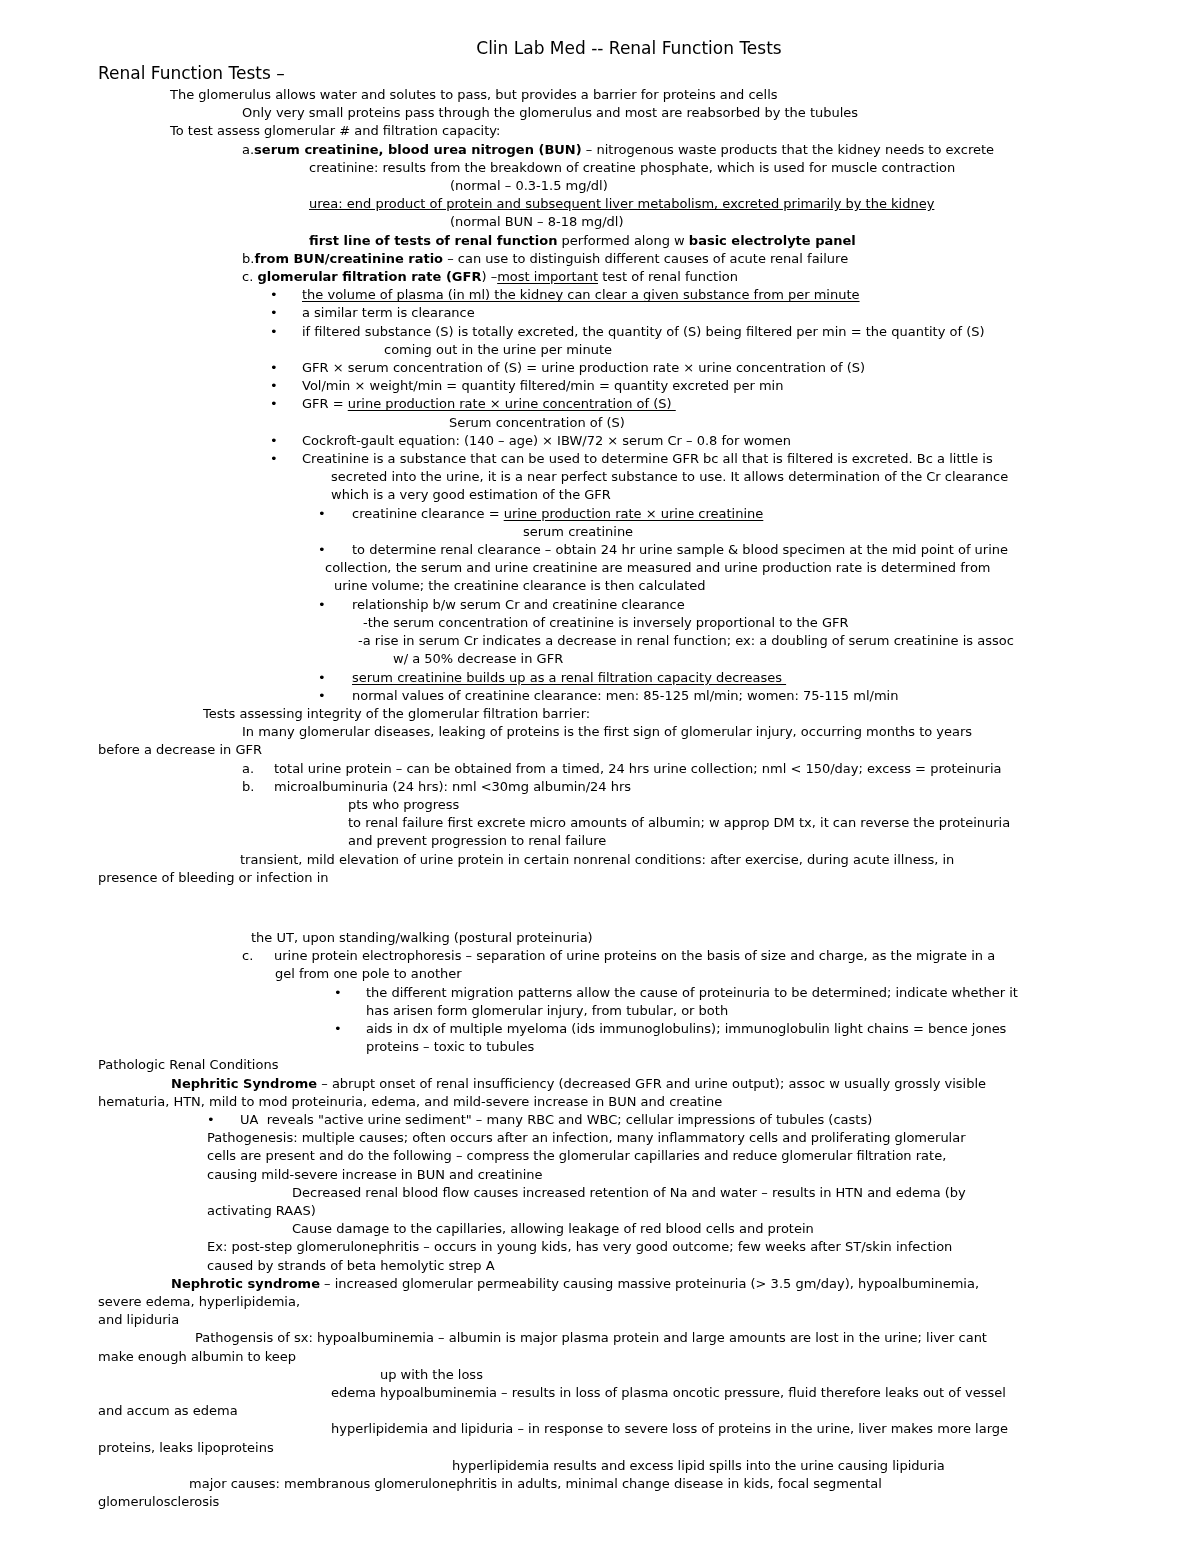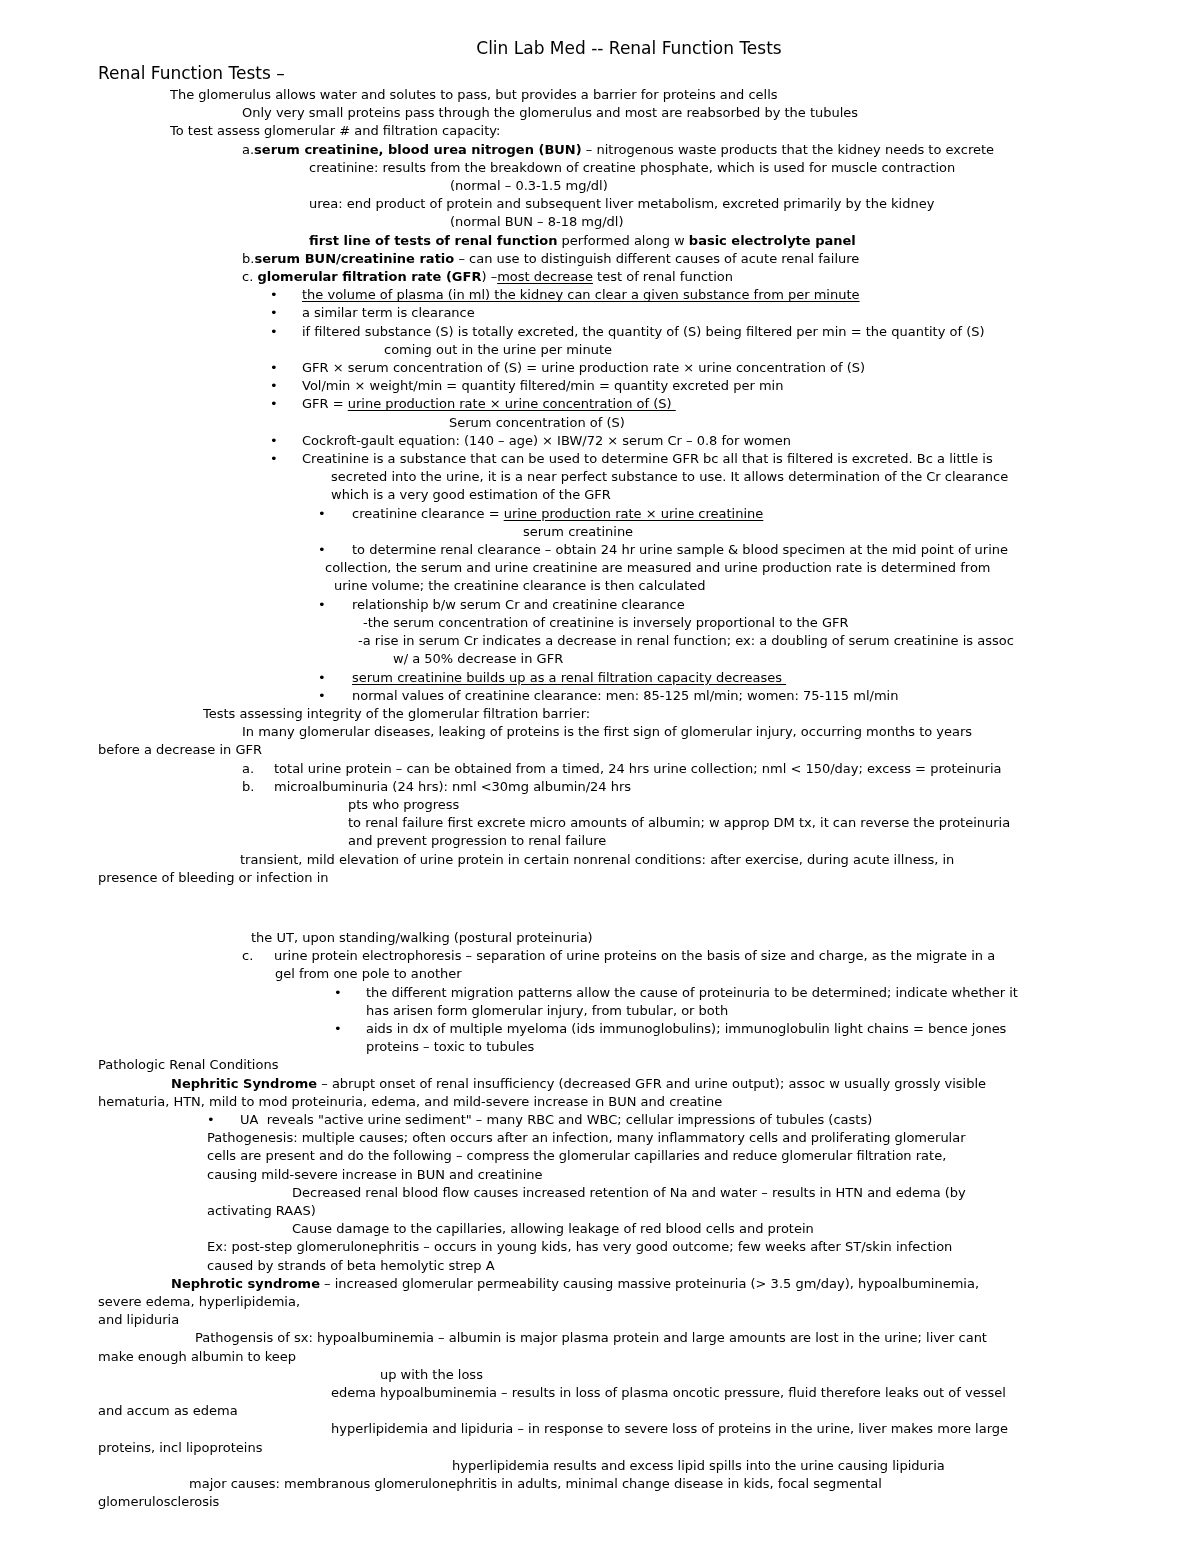--- a/index.html
+++ b/index.html
@@ -46,25 +46,25 @@
 <div class="page">
   <div class="title">Clin Lab Med -- Renal Function Tests</div>
   <div>
       <div class="line h" style="padding-left: 0px;"><span>Renal Function Tests –</span></div>
       <div class="line" style="padding-left: 72px;"><span>The glomerulus allows water and solutes to pass, but provides a barrier for proteins and cells</span></div>
       <div class="line" style="padding-left: 144px;"><span>Only very small proteins pass through the glomerulus and most are reabsorbed by the tubules</span></div>
       <div class="line" style="padding-left: 72px;"><span>To test assess glomerular # and filtration capacity:</span></div>
       <div class="line" style="padding-left: 144px;"><span>a.</span><span class="bold">serum creatinine, blood urea nitrogen (BUN)</span><span> – nitrogenous waste products that the kidney needs to excrete</span></div>
       <div class="line" style="padding-left: 211px;"><span>creatinine: results from the breakdown of creatine phosphate, which is used for muscle contraction</span></div>
       <div class="line" style="padding-left: 352px;"><span>(normal – 0.3-1.5 mg/dl)</span></div>
-      <div class="line" style="padding-left: 211px;"><span>urea: end product of protein and subsequent liver metabolism, excreted primarily by the kidney</span></div>
+      <div class="line" style="padding-left: 211px; text-decoration: underline;"><span>urea: end product of protein and subsequent liver metabolism, excreted primarily by the kidney</span></div>
       <div class="line" style="padding-left: 352px;"><span>(normal BUN – 8-18 mg/dl)</span></div>
       <div class="line" style="padding-left: 211px;"><span class="bold">first line of tests of renal function</span><span> performed along w </span><span class="bold">basic electrolyte panel</span></div>
-      <div class="line" style="padding-left: 144px;"><span>b.</span><span class="bold">serum BUN/creatinine ratio</span><span> – can use to distinguish different causes of acute renal failure</span></div>
-      <div class="line" style="padding-left: 144px;"><span>c. </span><span class="bold">glomerular filtration rate (GFR</span><span>) –</span><span class="underline">most decrease</span><span> test of renal function</span></div>
+      <div class="line" style="padding-left: 144px;"><span>b.</span><span class="bold">from BUN/creatinine ratio</span><span> – can use to distinguish different causes of acute renal failure</span></div>
+      <div class="line" style="padding-left: 144px;"><span>c. </span><span class="bold">glomerular filtration rate (GFR</span><span>) –</span><span class="underline">most important</span><span> test of renal function</span></div>
       <div class="line" style="padding-left: 172px;"><span class="marker" style="width: 32px;">•</span><span class="underline">the volume of plasma (in ml) the kidney can clear a given substance from per minute</span></div>
       <div class="line" style="padding-left: 172px;"><span class="marker" style="width: 32px;">•</span><span>a similar term is clearance</span></div>
       <div class="line" style="padding-left: 172px;"><span class="marker" style="width: 32px;">•</span><span>if filtered substance (S) is totally excreted, the quantity of (S) being filtered per min = the quantity of (S)</span></div>
       <div class="line" style="padding-left: 286px;"><span>coming out in the urine per minute</span></div>
       <div class="line" style="padding-left: 172px;"><span class="marker" style="width: 32px;">•</span><span>GFR × serum concentration of (S) = urine production rate × urine concentration of (S)</span></div>
       <div class="line" style="padding-left: 172px;"><span class="marker" style="width: 32px;">•</span><span>Vol/min × weight/min = quantity filtered/min = quantity excreted per min</span></div>
       <div class="line" style="padding-left: 172px;"><span class="marker" style="width: 32px;">•</span><span>GFR = </span><span class="underline">urine production rate × urine concentration of (S) </span></div>
       <div class="line" style="padding-left: 351px;"><span>Serum concentration of (S)</span></div>
       <div class="line" style="padding-left: 172px;"><span class="marker" style="width: 32px;">•</span><span>Cockroft-gault equation: (140 – age) × IBW/72 × serum Cr – 0.8 for women</span></div>
       <div class="line" style="padding-left: 172px;"><span class="marker" style="width: 32px;">•</span><span>Creatinine is a substance that can be used to determine GFR bc all that is filtered is excreted. Bc a little is</span></div>
@@ -112,18 +112,18 @@
       <div class="line" style="padding-left: 109px;"><span>caused by strands of beta hemolytic strep A</span></div>
       <div class="line" style="padding-left: 73px;"><span class="bold">Nephrotic syndrome</span><span> – increased glomerular permeability causing massive proteinuria (&gt; 3.5 gm/day), hypoalbuminemia,</span></div>
       <div class="line" style="padding-left: 0px;"><span>severe edema, hyperlipidemia,</span></div>
       <div class="line" style="padding-left: 0px;"><span>and lipiduria</span></div>
       <div class="line" style="padding-left: 97px;"><span>Pathogensis of sx: hypoalbuminemia – albumin is major plasma protein and large amounts are lost in the urine; liver cant</span></div>
       <div class="line" style="padding-left: 0px;"><span>make enough albumin to keep</span></div>
       <div class="line" style="padding-left: 282px;"><span>up with the loss</span></div>
       <div class="line" style="padding-left: 233px;"><span>edema hypoalbuminemia – results in loss of plasma oncotic pressure, fluid therefore leaks out of vessel</span></div>
       <div class="line" style="padding-left: 0px;"><span>and accum as edema</span></div>
       <div class="line" style="padding-left: 233px;"><span>hyperlipidemia and lipiduria – in response to severe loss of proteins in the urine, liver makes more large</span></div>
-      <div class="line" style="padding-left: 0px;"><span>proteins, incl lipoproteins</span></div>
+      <div class="line" style="padding-left: 0px;"><span>proteins, leaks lipoproteins</span></div>
       <div class="line" style="padding-left: 354px;"><span>hyperlipidemia results and excess lipid spills into the urine causing lipiduria</span></div>
       <div class="line" style="padding-left: 91px;"><span>major causes: membranous glomerulonephritis in adults, minimal change disease in kids, focal segmental</span></div>
       <div class="line" style="padding-left: 0px;"><span>glomerulosclerosis</span></div>
     </div>
 </div>
 
 </body></html>

